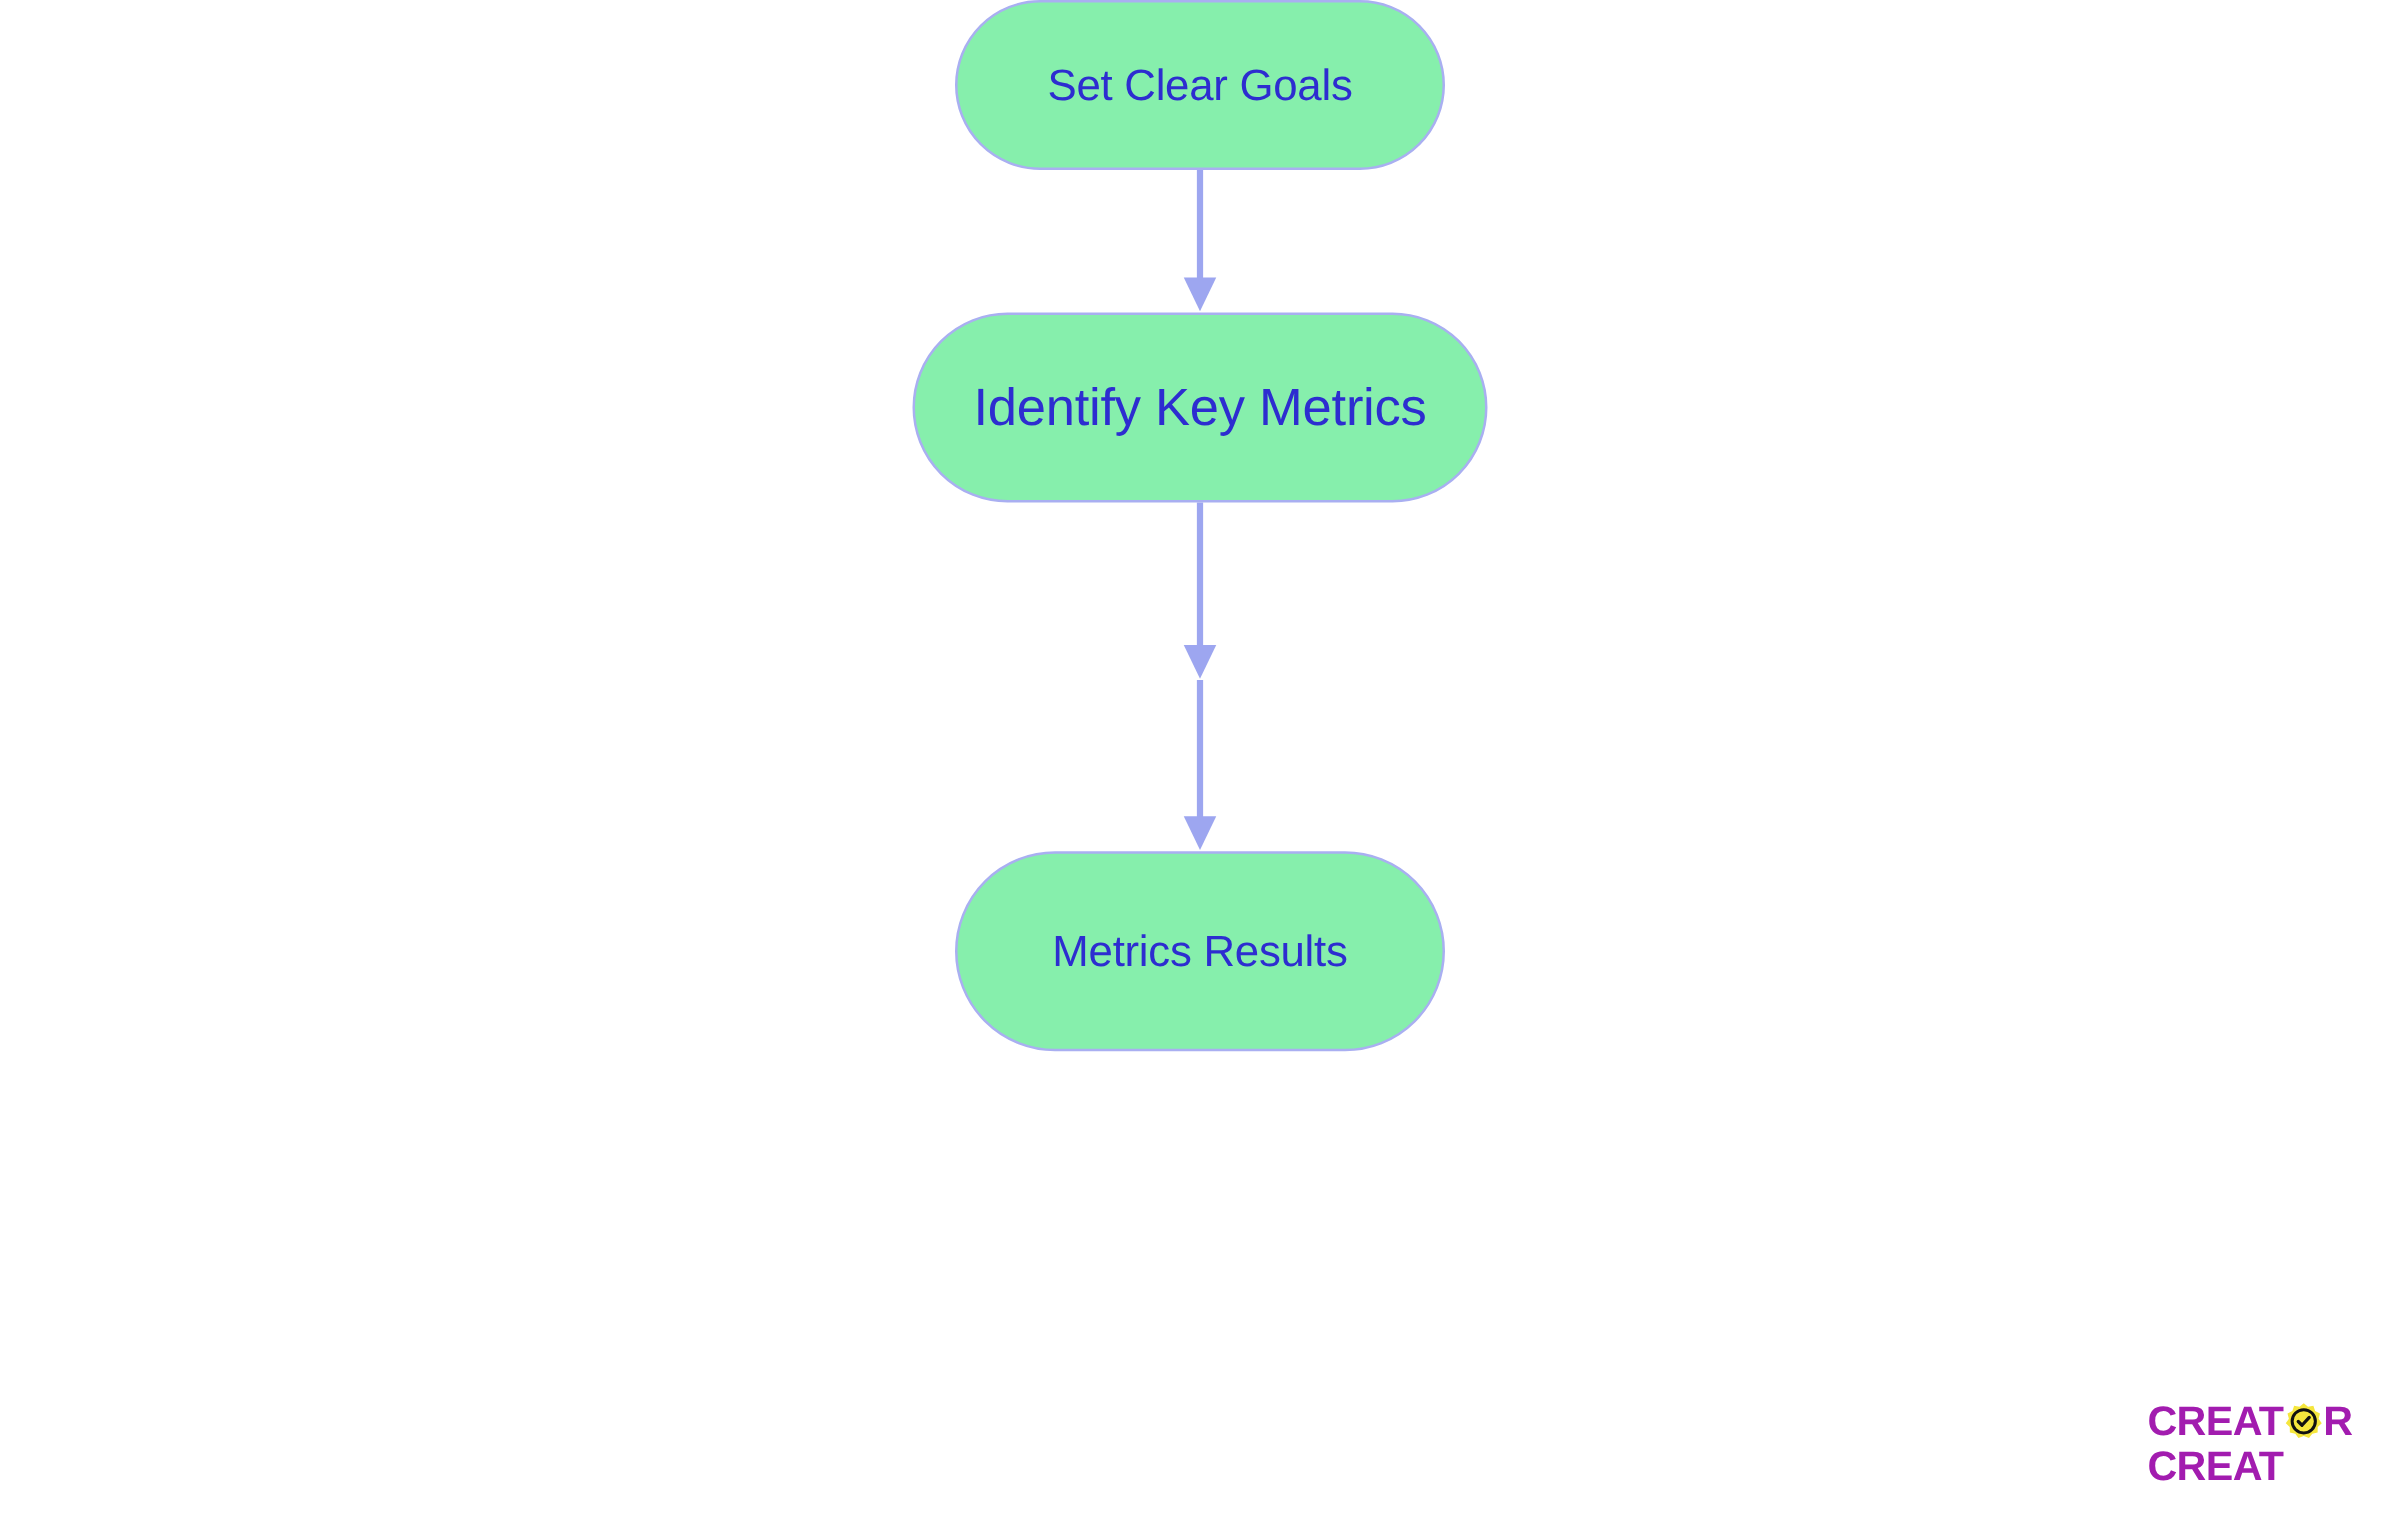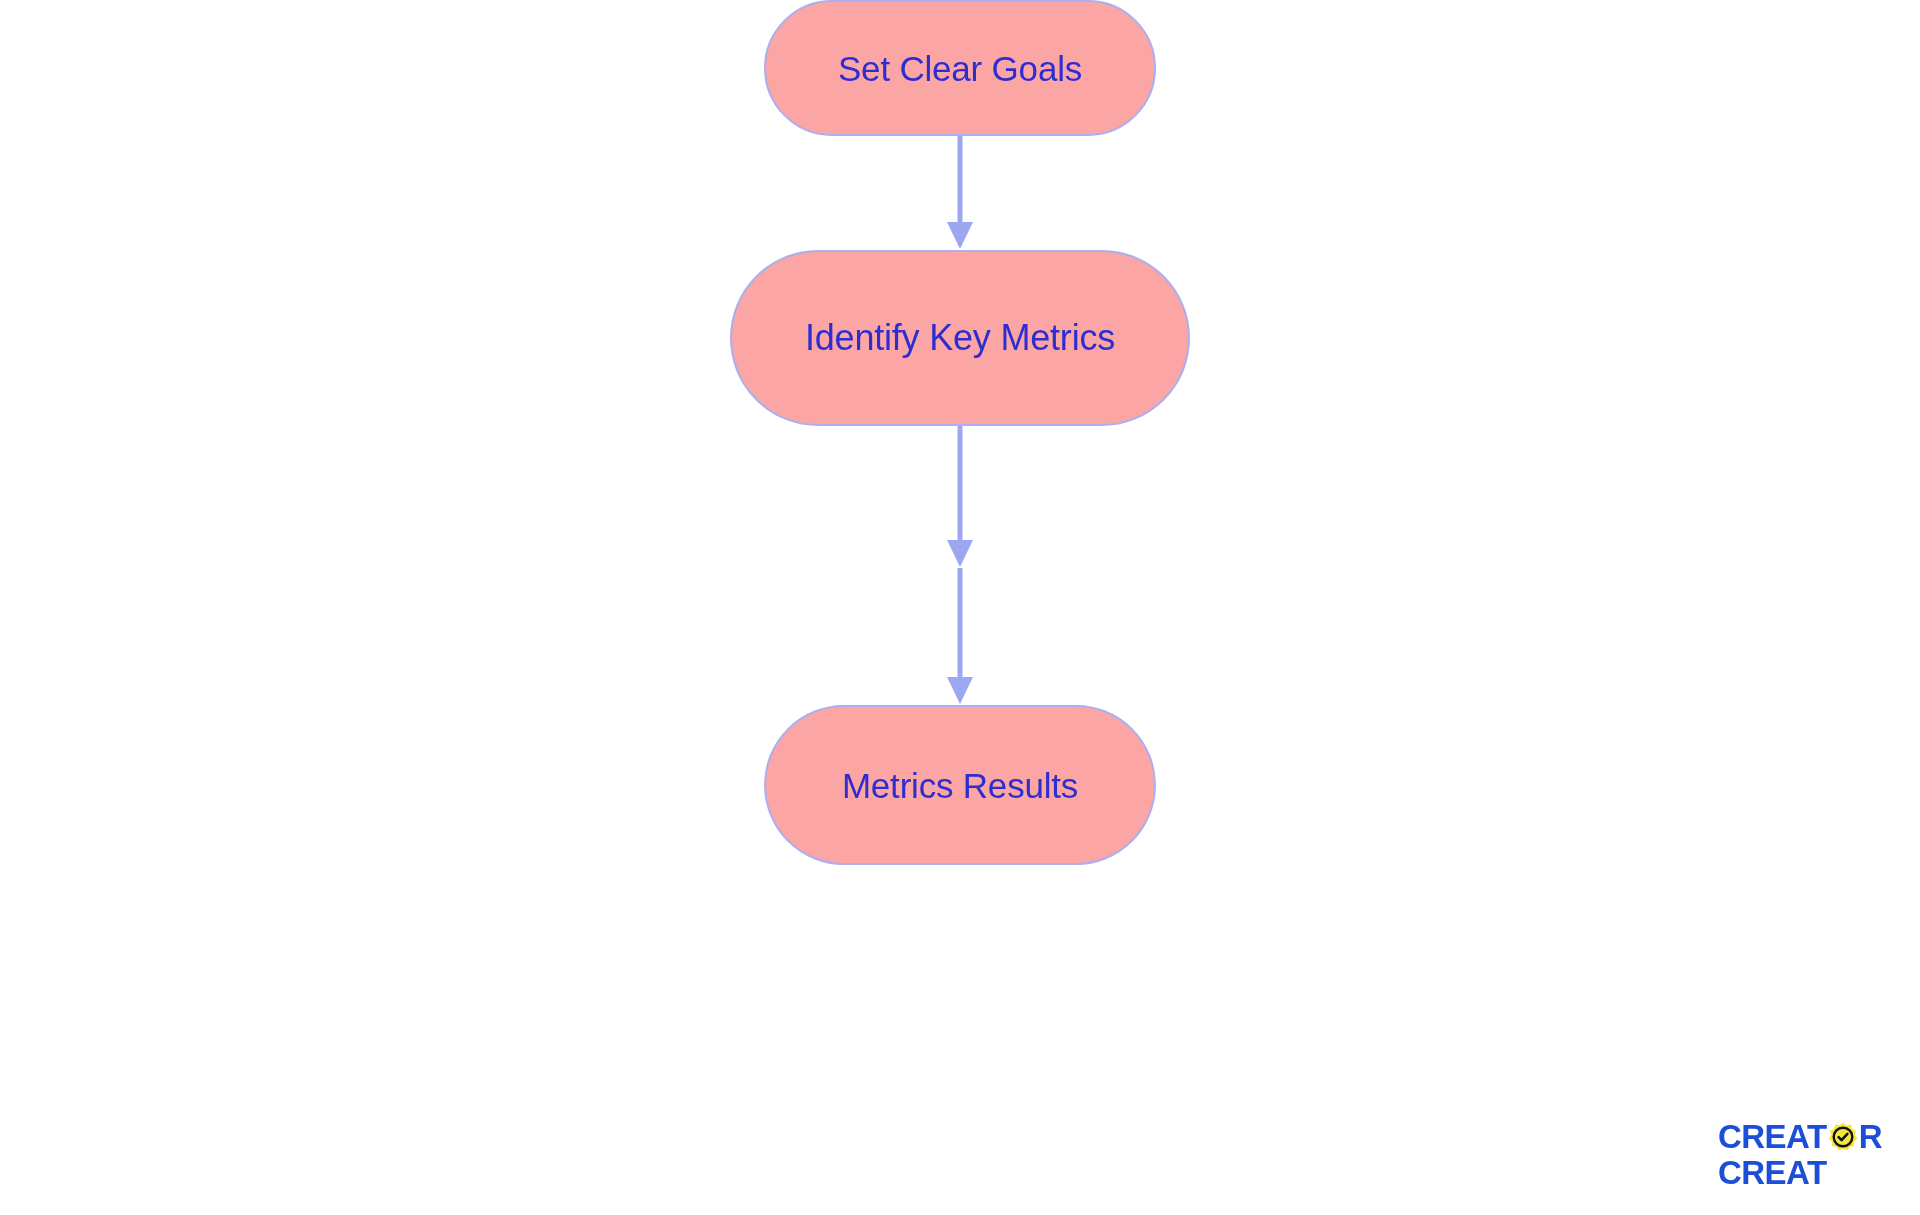--- a/index.html
+++ b/index.html
@@ -31,41 +31,41 @@
     width: 1920px;
     height: 1090px;
     display: flex;
     flex-direction: column;
     align-items: center;
   }
 
   
   .node {
     box-sizing: border-box;
-    background: #fca5a5;
+    background: #86efac;
     border: 2px solid #A9AFF1;
     border-radius: 999px;
     color: #2D2DD0;
     display: flex;
     align-items: center;
     justify-content: center;
     text-align: center;
     font-family: "Liberation Sans", sans-serif;
     font-weight: 400;
     letter-spacing: -0.2px;
     white-space: nowrap;
     user-select: none;
   }
   .node-label {
     display: block;
     line-height: 1;
   }
 
   .node-1 { width: 392px; height: 136px; font-size: 35px; }
-  .node-2 { width: 460px; height: 176px; font-size: 36px; }
+  .node-2 { width: 460px; height: 152px; font-size: 42px; }
   .node-3 { width: 475px; height: 156px; font-size: 35px; }
   .node-4 { width: 392px; height: 160px; font-size: 35px; }
 
   
   .connector {
     position: relative;
     width: 40px;
     display: flex;
     justify-content: center;
   }
@@ -78,21 +78,21 @@
   
   .logo {
     position: absolute;
     right: 38px;
     bottom: 26px;
     display: flex;
     flex-direction: column;
     align-items: flex-start;
     font-family: "Liberation Sans", sans-serif;
     font-weight: 700;
-    color: #1d4ed8;
+    color: #a21caf;
     line-height: 0.96;
     letter-spacing: -0.5px;
     user-select: none;
   }
   .logo-line {
     display: flex;
     align-items: center;
     font-size: 33px;
     font-weight: 700;
   }

